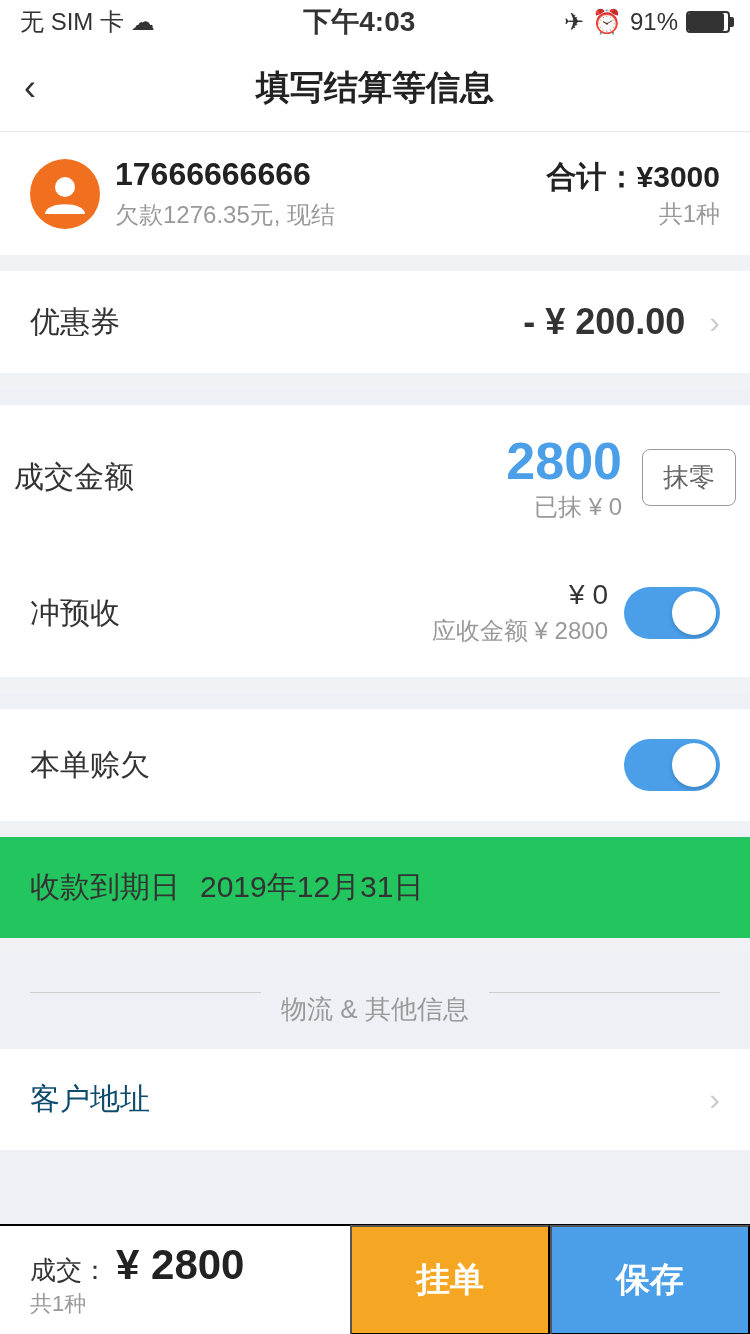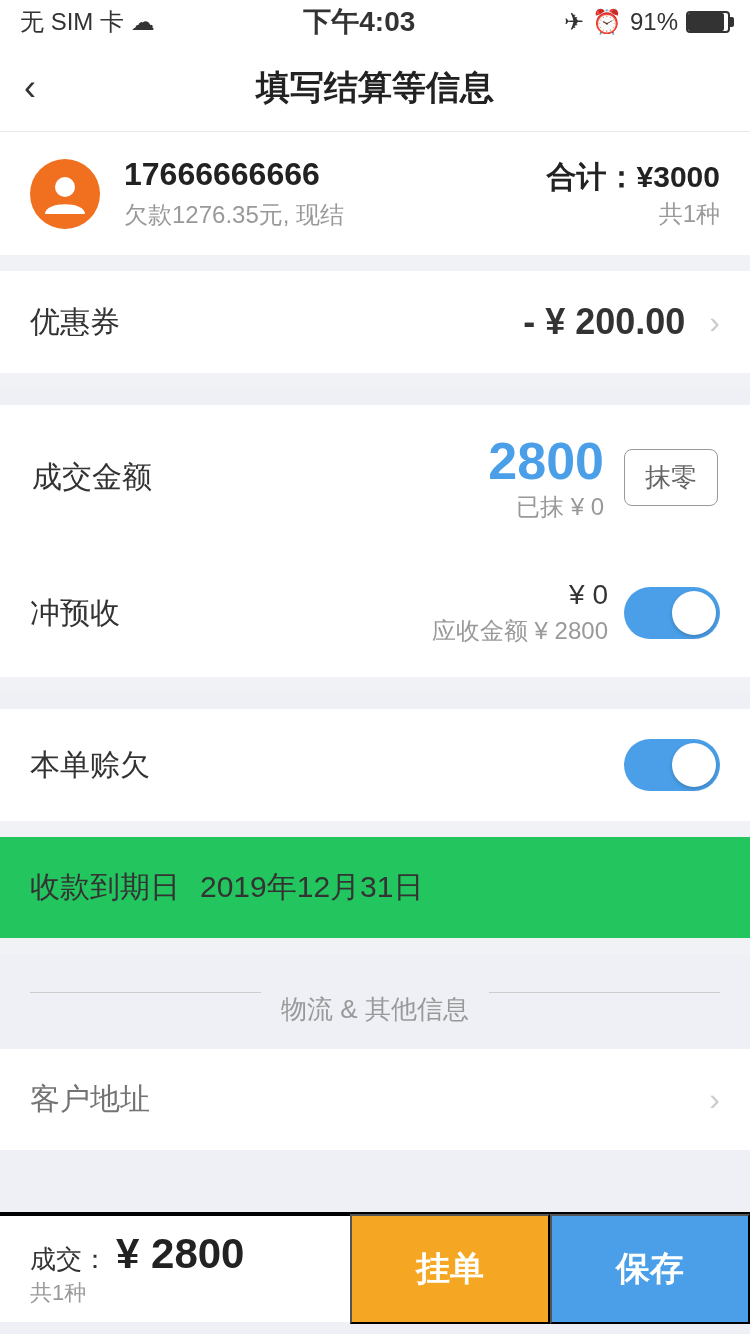--- a/index.html
+++ b/index.html
@@ -101,21 +101,21 @@
       background: #fff;
       padding: 24px 30px;
       display: flex;
       align-items: center;
       justify-content: space-between;
       margin-bottom: 16px;
     }
     .customer-left {
       display: flex;
       align-items: center;
-      gap: 24px;
+      gap: 15px;
     }
     .avatar {
       width: 70px;
       height: 70px;
       border-radius: 50%;
       background: #f07020;
       display: flex;
       align-items: center;
       justify-content: center;
     }
@@ -197,21 +197,21 @@
       color: #ccc;
       font-size: 32px;
       margin-left: 8px;
     }
 
     
     .amount-row {
       display: flex;
       align-items: center;
       justify-content: space-between;
-      padding: 26px 32px;
+      padding: 26px 14px;
     }
     .amount-label {
       font-size: 30px;
       color: #333;
     }
     .amount-right {
       display: flex;
       align-items: center;
       gap: 20px;
     }
@@ -304,40 +304,40 @@
     
     .address-row {
       background: #fff;
       padding: 30px 30px;
       display: flex;
       align-items: center;
       justify-content: space-between;
     }
     .address-label {
       font-size: 30px;
-      color: #737373;
+      color: #0c4a6e;
       flex-shrink: 0;
       margin-right: 22px;
     }
     .address-value {
       font-size: 30px;
       color: #333;
       flex: 1;
     }
 
     
     .bottom-bar {
       position: fixed;
-      bottom: 12px;
+      bottom: 0;
       width: 750px;
       height: 110px;
       background: #fff;
       display: flex;
       align-items: center;
-      border-top: 4px solid #000000;
+      border-top: 2px solid #000000;
     }
     .bottom-summary {
       flex: 1;
       padding: 0 30px;
       display: flex;
       flex-direction: column;
     }
     .bottom-deal {
       font-size: 26px;
       color: #333;

